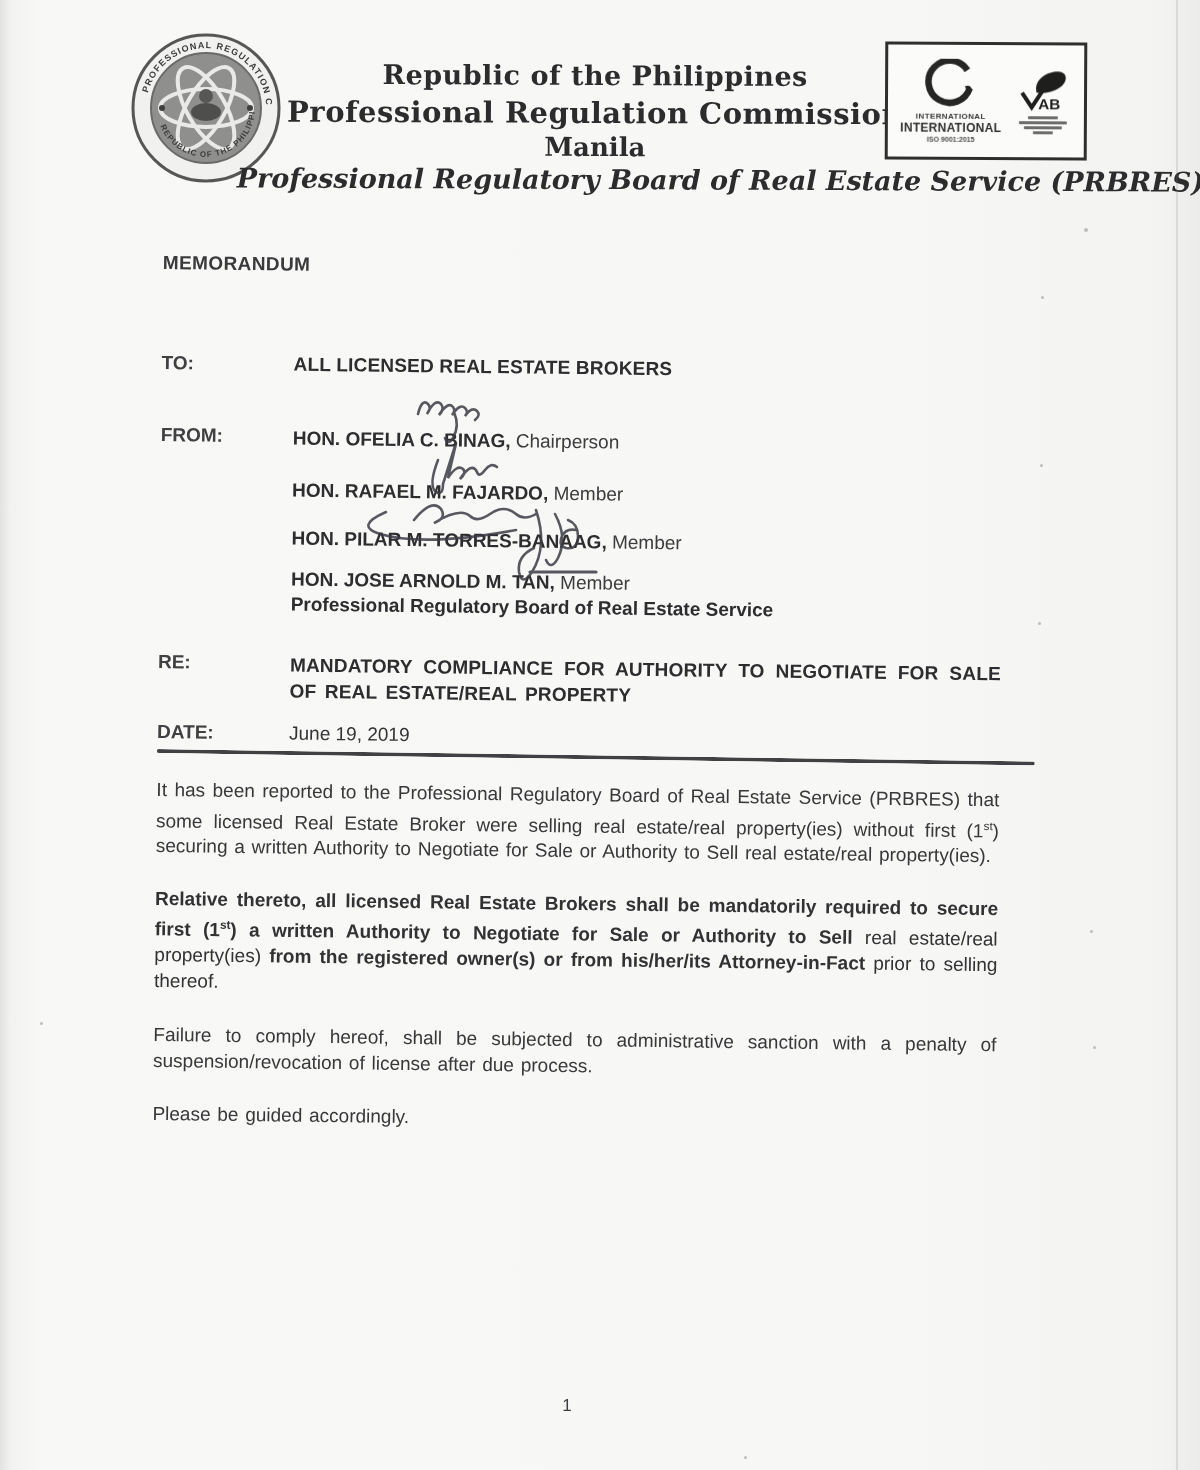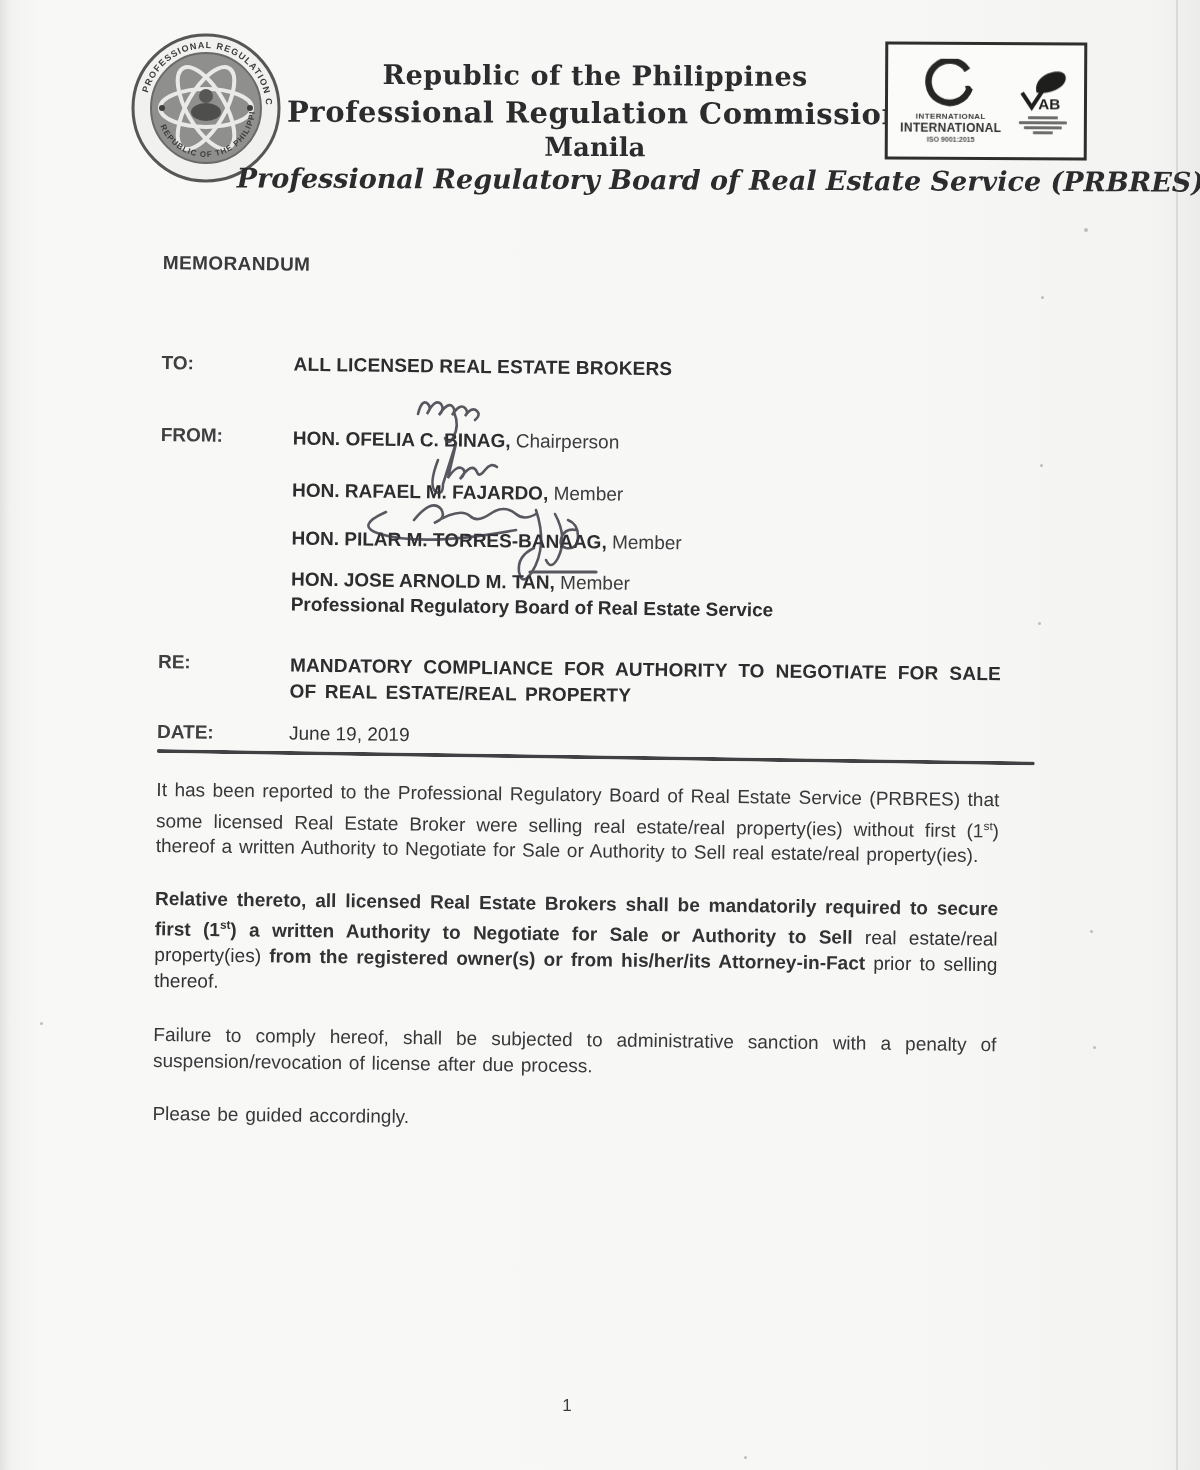--- a/index.html
+++ b/index.html
@@ -161,21 +161,21 @@
     </div>
     <div class="gap-re"></div>
 
     <div class="row">
       <div class="label">DATE:</div>
       <div class="value">June 19, 2019</div>
     </div>
 
     <div class="rule"></div>
 
-    <p class="para p1"><span>It has been reported to the Professional Regulatory Board of Real Estate Service (PRBRES) that some licensed Real Estate Broker were selling real estate/real property(ies) without first (1</span><sup>st</sup><span>) thereof a written Authority to Negotiate for Sale or Authority to Sell real estate/real property(ies).</span></p>
+    <p class="para p1"><span>It has been reported to the Professional Regulatory Board of Real Estate Service (PRBRES) that some licensed Real Estate Broker were selling real estate/real property(ies) without first (1</span><sup>st</sup><span>) securing a written Authority to Negotiate for Sale or Authority to Sell real estate/real property(ies).</span></p>
     <p class="para p2"><span style="font-weight: 700;">Relative thereto, all licensed Real Estate Brokers shall be mandatorily required to secure first (1</span><sup style="font-weight: 700;">st</sup><span style="font-weight: 700;">) a written Authority to Negotiate for Sale or Authority to Sell </span><span>real estate/real property(ies) </span><span style="font-weight: 700;">from the registered owner(s) or from his/her/its Attorney-in-Fact</span><span> prior to selling thereof.</span></p>
     <p class="para p3">Failure to comply hereof, shall be subjected to administrative sanction with a penalty of suspension/revocation of license after due process.</p>
     <p class="para p4">Please be guided accordingly.</p>
   </div>
 
   <svg class="sigs" viewBox="0 0 360 240">
     <g fill="none" stroke="#3c3c46" stroke-width="2.6" stroke-linecap="round" opacity=".85">
 
       <path d="M88 32 q4 -16 10 -10 q4 4 -1 10 q8 -16 14 -10 q4 5 -2 11 q9 -14 14 -8 q3 4 -1 8 q8 -12 13 -7 q4 4 0 8 q7 -10 12 -5 q4 4 -2 9 M124 30 q6 14 -1 26 q-5 8 -8 0"></path>
 

